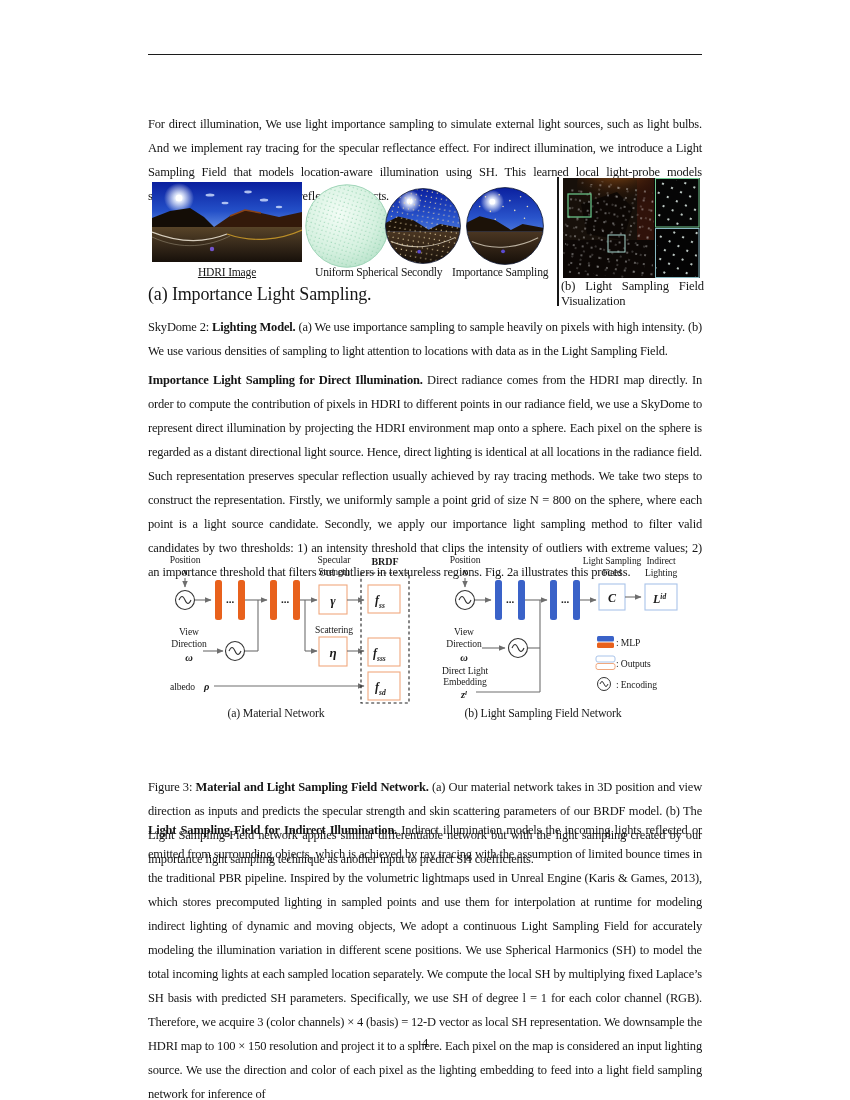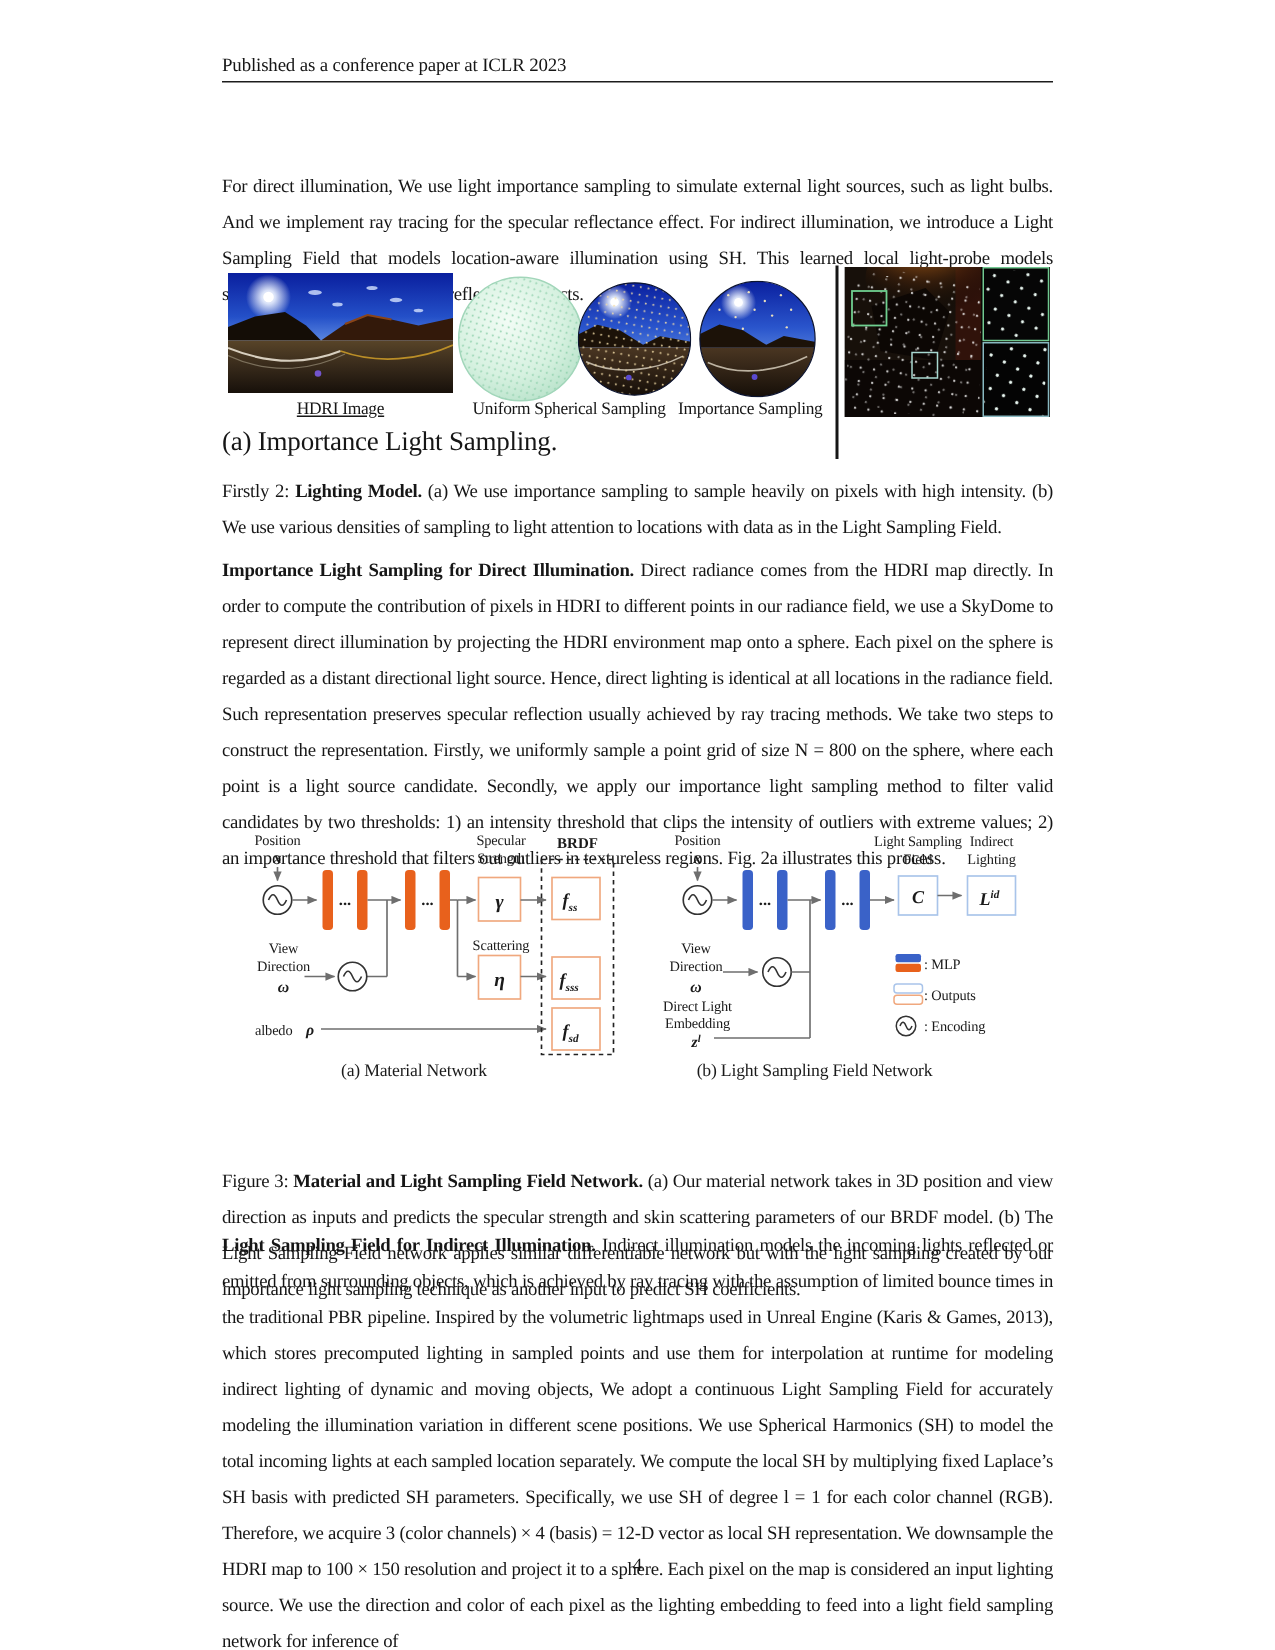--- a/index.html
+++ b/index.html
@@ -24,21 +24,20 @@
   .dmath{font-size:13px;font-style:italic;font-weight:600;}
   .dcap{font-size:11.8px;letter-spacing:-0.15px;}
   .dbold{font-size:10px;font-weight:bold;}
   .ddots{font-size:11px;font-weight:bold;}
 </style>
 </head>
 <body>
 
 <div class="page">
 
-  <div class="abs header-text" style="left:148px;top:36px;width:554px;">Published as a conference paper at ICLR 2023</div>
   <div class="abs rule" style="left:148px;top:54px;width:554px;"></div>
 
   <div class="abs body-text" style="top:112px;">For direct illumination, We use light importance sampling to simulate external light sources, such as light bulbs. And we implement ray tracing for the specular reflectance effect. For indirect illumination, we introduce a Light Sampling Field that models location-aware illumination using SH. This learned local light-probe models subsurface scattering and inter-reflectance effects.</div>
 
   <div class="abs fig2">
 
     <svg class="img" style="left:4px;top:6px;" width="150" height="80" viewBox="0 0 150 80">
       <defs>
         <linearGradient id="sky1" x1="0" y1="0" x2="0" y2="1">
           <stop offset="0" stop-color="#0a1f9e"></stop>
@@ -151,21 +150,21 @@
             <circle cx="14" cy="20" r="0.8"></circle>
           <circle cx="60" cy="32" r="0.8"></circle>
             <circle cx="30" cy="33" r="0.8"></circle>
         </g>
         <circle cx="38" cy="66" r="2" fill="#5a4ad0"></circle>
       </g>
       <circle cx="40" cy="40" r="39.4" fill="none" stroke="#0c1430" stroke-width="0.8"></circle>
     </svg>
 
     <div class="small-lbl" style="left:4px;top:90px;width:150px;text-align:center;text-decoration:underline;">HDRI Image</div>
-    <div class="small-lbl" style="left:167px;top:90px;">Uniform Spherical Sampling</div>
+    <div class="small-lbl" style="left:167px;top:90px;">Uniform Spherical Secondly</div>
     <div class="small-lbl" style="left:304px;top:90px;">Importance Sampling</div>
     <div class="cap-a">(a) Importance Light Sampling.</div>
 
     <div class="divider"></div>
 
     <svg class="img" style="left:415px;top:2px;" width="137" height="100" viewBox="0 0 137 100">
       <defs>
         <radialGradient id="glowB" cx="0.45" cy="0.05" r="0.8">
           <stop offset="0" stop-color="#f0b050"></stop>
             <stop offset="0.25" stop-color="#b06018" stop-opacity="0.85"></stop>
@@ -192,24 +191,25 @@
         <rect x="2" y="6" width="88" height="92" fill="url(#dotsW1)" opacity="0.75"></rect>
         <rect x="2" y="6" width="88" height="92" fill="url(#dotsW1)" opacity="0.4" transform="rotate(14 45 50)"></rect>
         <rect x="5" y="16" width="23" height="23" fill="none" stroke="#6fcf8f" stroke-width="1.2"></rect>
         <rect x="45" y="57" width="17" height="17" fill="none" stroke="#a8d8d0" stroke-width="1"></rect>
       </g>
       <rect x="92.5" y="0.5" width="43.5" height="48.5" fill="#060606" stroke="#70c890" stroke-width="1"></rect>
       <rect x="94" y="2" width="40" height="45" fill="url(#dotsW2)"></rect>
       <rect x="92.5" y="50.5" width="43.5" height="49" fill="#040404" stroke="#88b8c0" stroke-width="1"></rect>
       <rect x="94" y="52" width="40" height="46" fill="url(#dotsW2)" transform="rotate(3 114 75)"></rect>
     </svg>
+    <div class="fig2b-cap">(b) Light Sampling Field Visualization</div>
   </div>
 
   <div class="abs body-text" style="top:315px;">
-    <span>Firstly 2: </span><span class="lead">Lighting Model.</span><span> (a) We use importance sampling to sample heavily on pixels with high intensity. (b) We use various densities of sampling to light attention to locations with data as in the Light Sampling Field.</span>
+    <span>SkyDome 2: </span><span class="lead">Lighting Model.</span><span> (a) We use importance sampling to sample heavily on pixels with high intensity. (b) We use various densities of sampling to light attention to locations with data as in the Light Sampling Field.</span>
   </div>
 
   <div class="abs body-text" style="top:368px;">
     <span class="lead">Importance Light Sampling for Direct Illumination.</span><span>  Direct radiance comes from the HDRI map directly. In order to compute the contribution of pixels in HDRI to different points in our radiance field, we use a SkyDome to represent direct illumination by projecting the HDRI environment map onto a sphere. Each pixel on the sphere is regarded as a distant directional light source. Hence, direct lighting is identical at all locations in the radiance field. Such representation preserves specular reflection usually achieved by ray tracing methods. We take two steps to construct the representation. Firstly, we uniformly sample a point grid of size N = 800 on the sphere, where each point is a light source candidate. Secondly, we apply our importance light sampling method to filter valid candidates by two thresholds: 1) an intensity threshold that clips the intensity of outliers with extreme values; 2) an importance threshold that filters out outliers in textureless regions. Fig. 2a illustrates this process.</span>
   </div>
 
   <svg class="abs" style="left:148px;top:551px;" width="554" height="172" viewBox="0 0 554 172">
     <defs>
       <marker id="arr" markerWidth="7" markerHeight="7" refX="5.5" refY="2.5" orient="auto">
         <path d="M0,0 L6,2.5 L0,5 Z" fill="#6e6e6e"></path>

